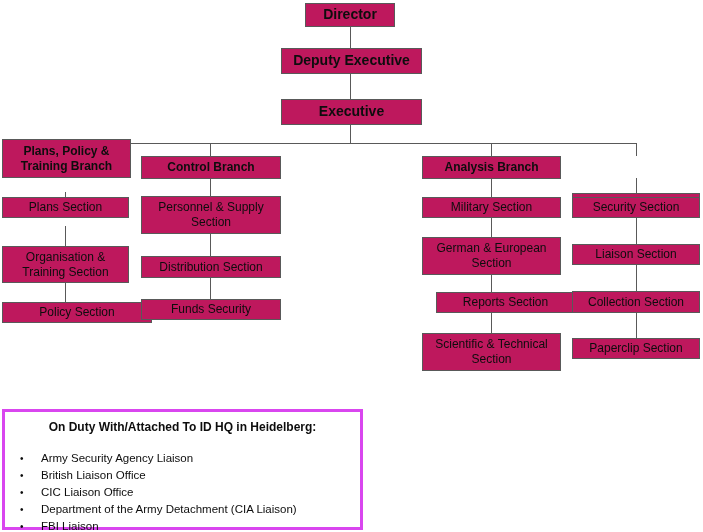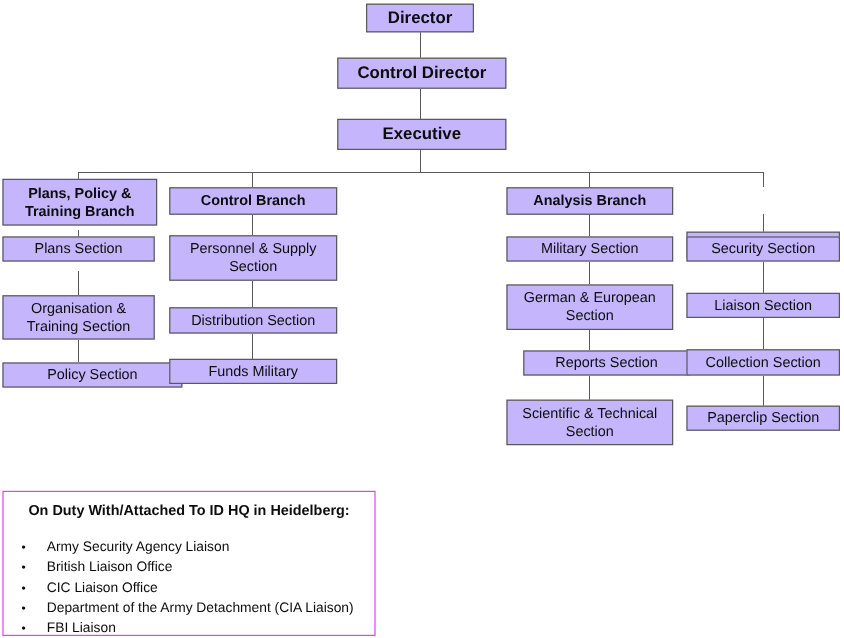--- a/index.html
+++ b/index.html
@@ -18,21 +18,21 @@
   #connectors {
     position: absolute;
     left: 0;
     top: 0;
     width: 703px;
     height: 532px;
   }
   .node {
     position: absolute;
     box-sizing: border-box;
-    background: #c4b5fd;
+    background: #be185d;
     border: 1px solid #595959;
     color: #0d0d0d;
     display: flex;
     align-items: center;
     justify-content: center;
     text-align: center;
     line-height: 1.22;
     padding: 1px 2px;
   }
   .lvl-top {
@@ -43,25 +43,25 @@
     font-weight: bold;
     font-size: 12px;
   }
   .section {
     font-size: 12px;
   }
   .panel {
     position: absolute;
     left: 2px;
     top: 409px;
-    width: 311px;
+    width: 361px;
     height: 121px;
     box-sizing: border-box;
     background: #ffffff;
-    border: 1px solid #d946ef;
+    border: 3px solid #d946ef;
     color: #0d0d0d;
   }
   .panel-title {
     text-align: center;
     font-weight: bold;
     font-size: 12px;
     margin-top: 8px;
   }
   .panel-list {
     margin-top: 16px;
@@ -112,35 +112,35 @@
       <line x1="491.5" y1="313" x2="491.5" y2="333"></line>
 
       <line x1="636.5" y1="178" x2="636.5" y2="197"></line>
       <line x1="636.5" y1="218" x2="636.5" y2="244"></line>
       <line x1="636.5" y1="265" x2="636.5" y2="291"></line>
       <line x1="636.5" y1="313" x2="636.5" y2="338"></line>
     </g>
   </svg>
 
   <div class="node lvl-top" style="left:305px; top:3px; width:90px; height:24px;">Director</div>
-  <div class="node lvl-top" style="left:281px; top:48px; width:141px; height:26px;">Control Director</div>
+  <div class="node lvl-top" style="left:281px; top:48px; width:141px; height:26px;">Deputy Executive</div>
   <div class="node lvl-top" style="left:281px; top:99px; width:141px; height:26px;">Executive</div>
 
-  <div class="node branch" style="left:2px; top:149px; width:129px; height:39px;">Plans, Policy &amp; Training Branch</div>
+  <div class="node branch" style="left:2px; top:139px; width:129px; height:39px;">Plans, Policy &amp; Training Branch</div>
   <div class="node branch" style="left:141px; top:156px; width:140px; height:23px;">Control Branch</div>
   <div class="node branch" style="left:422px; top:156px; width:139px; height:23px;">Analysis Branch</div>
   <div class="node branch" style="left:572px; top:156px; width:128px; height:22px;margin-top:37px;">Operations Branch</div>
 
   <div class="node section" style="left:2px; top:197px; width:127px; height:21px;">Plans Section</div>
   <div class="node section" style="left:2px; top:246px; width:127px; height:37px;">Organisation &amp; Training Section</div>
   <div class="node section" style="left:2px; top:302px; width:150px; height:21px;">Policy Section</div>
 
   <div class="node section" style="left:141px; top:196px; width:140px; height:38px;">Personnel &amp; Supply Section</div>
   <div class="node section" style="left:141px; top:256px; width:140px; height:22px;">Distribution Section</div>
-  <div class="node section" style="left:141px; top:299px; width:140px; height:21px;">Funds Military</div>
+  <div class="node section" style="left:141px; top:299px; width:140px; height:21px;">Funds Security</div>
 
   <div class="node section" style="left:422px; top:197px; width:139px; height:21px;">Military Section</div>
   <div class="node section" style="left:422px; top:237px; width:139px; height:38px;">German &amp; European Section</div>
   <div class="node section" style="left:422px; top:292px; width:139px; height:21px;margin-left:14px;">Reports Section</div>
   <div class="node section" style="left:422px; top:333px; width:139px; height:38px;">Scientific &amp; Technical Section</div>
 
   <div class="node section" style="left:572px; top:197px; width:128px; height:21px;">Security Section</div>
   <div class="node section" style="left:572px; top:244px; width:128px; height:21px;">Liaison Section</div>
   <div class="node section" style="left:572px; top:291px; width:128px; height:22px;">Collection Section</div>
   <div class="node section" style="left:572px; top:338px; width:128px; height:21px;">Paperclip Section</div>

